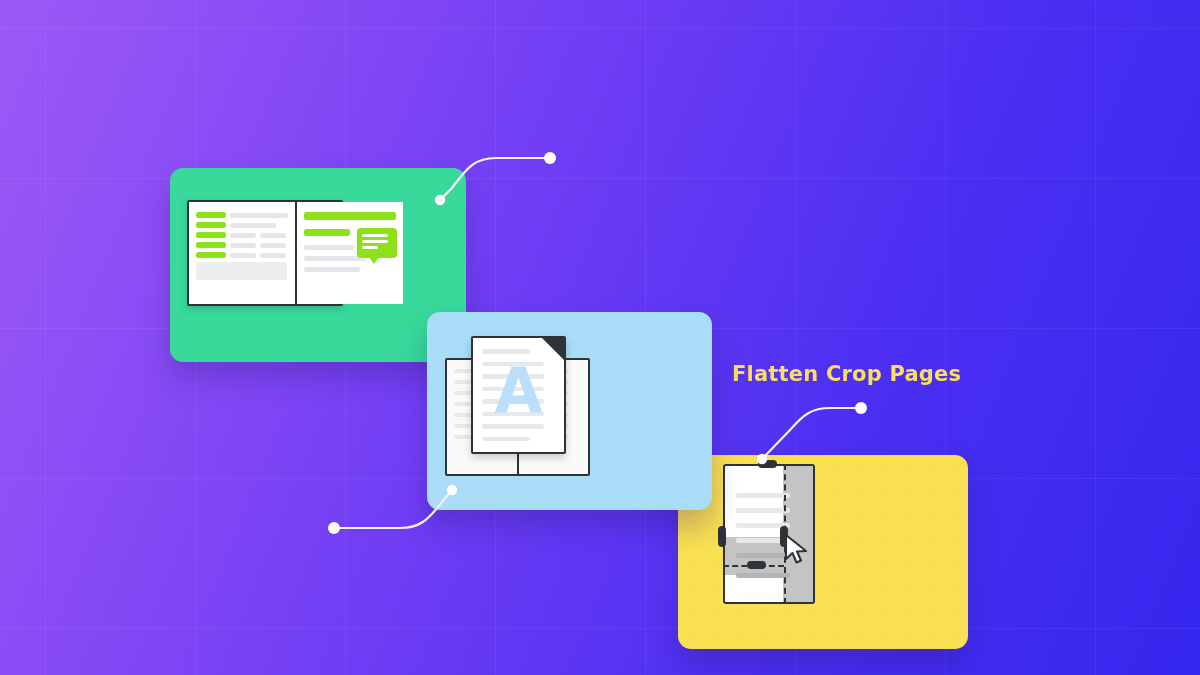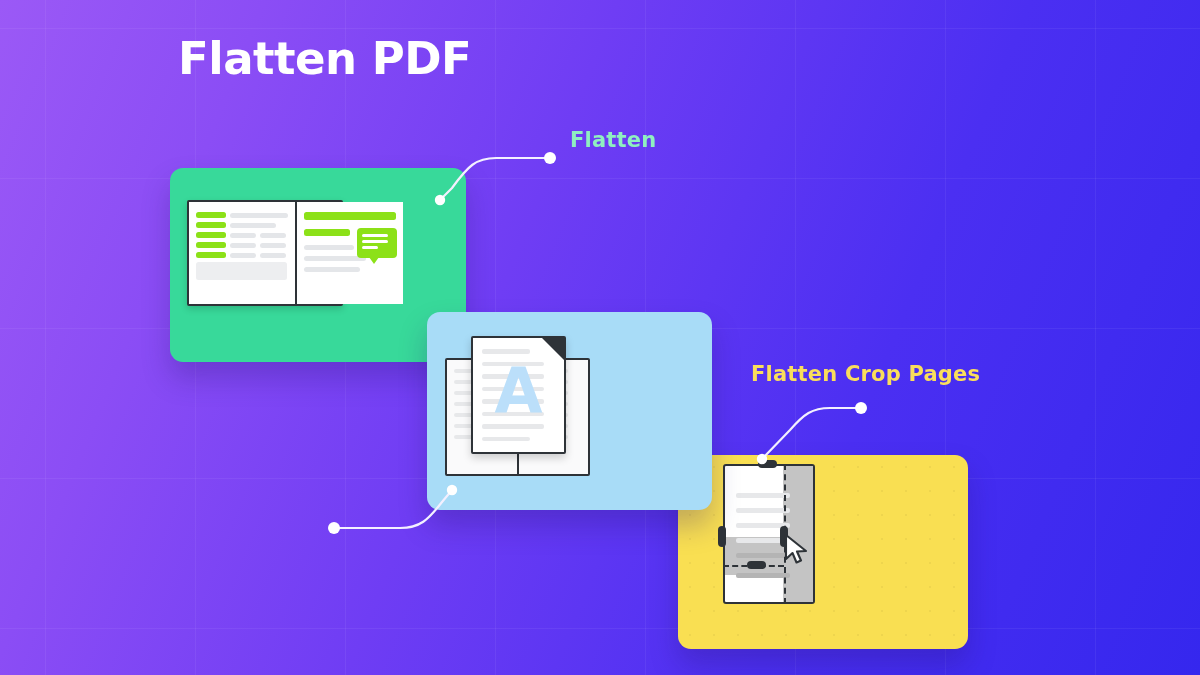--- a/index.html
+++ b/index.html
@@ -45,21 +45,21 @@
   .label {
     position:absolute;
     font-size:21px;
     font-weight:bold;
     letter-spacing:0.2px;
     white-space:nowrap;
     line-height:1.62;
   }
   #label-annotations { left:570px; top:123px; color:#8FF0C0; }
   #label-watermark   { left:198px; top:548px; color:#ADE0FA; }
-  #label-crop        { left:751px; top:357px; color:#FADE5C; }
+  #label-crop        { left:732px; top:357px; color:#FADE5C; }
 
   
   .connector { position:absolute; overflow:visible; pointer-events:none; }
   .conn-path { fill:none; stroke:#F3F0FF; stroke-width:2.2; stroke-linecap:round; }
   .conn-dot  { fill:#FFFFFF; }
 
   
   .card {
     position:absolute;
     border-radius:13px;
@@ -177,21 +177,20 @@
   #h-bot   { left:26%;  top:69%;  width:19px; height:8px; }
   #cursor { position:absolute; left:66%; top:50%; width:26px; height:30px; z-index:6; }
 </style>
 </head>
 <body>
 
 <div id="stage">
 
   <div id="grid"></div>
 
-  <div id="title">Flatten PDF</div>
 
   <div class="card" id="card-green">
     <div id="spread-forms">
       <div class="pg left">
         <div class="frow">
           <div class="lime" style="width:30px"></div>
           <div class="gry" style="width:58px"></div>
         </div>
         <div class="frow">
           <div class="lime" style="width:30px"></div>
@@ -305,19 +304,18 @@
     <circle class="conn-dot" cx="452" cy="490" r="5.2"></circle>
   </svg>
 
   <svg class="connector" id="conn-crop" style="left:0;top:0;width:1200px;height:675px;z-index:6">
     <path class="conn-path" d="M 763,458 L 790,430 C 804,414 812,408 830,408 L 858,408"></path>
     <circle class="conn-dot" cx="762" cy="459" r="5.2"></circle>
     <circle class="conn-dot" cx="861" cy="408" r="6"></circle>
   </svg>
 
   <div class="label" id="label-annotations">
-    <div>Flatten</div>
   </div>
 
 
   <div class="label" id="label-crop">Flatten Crop Pages</div>
 
 </div>
 
 </body></html>

